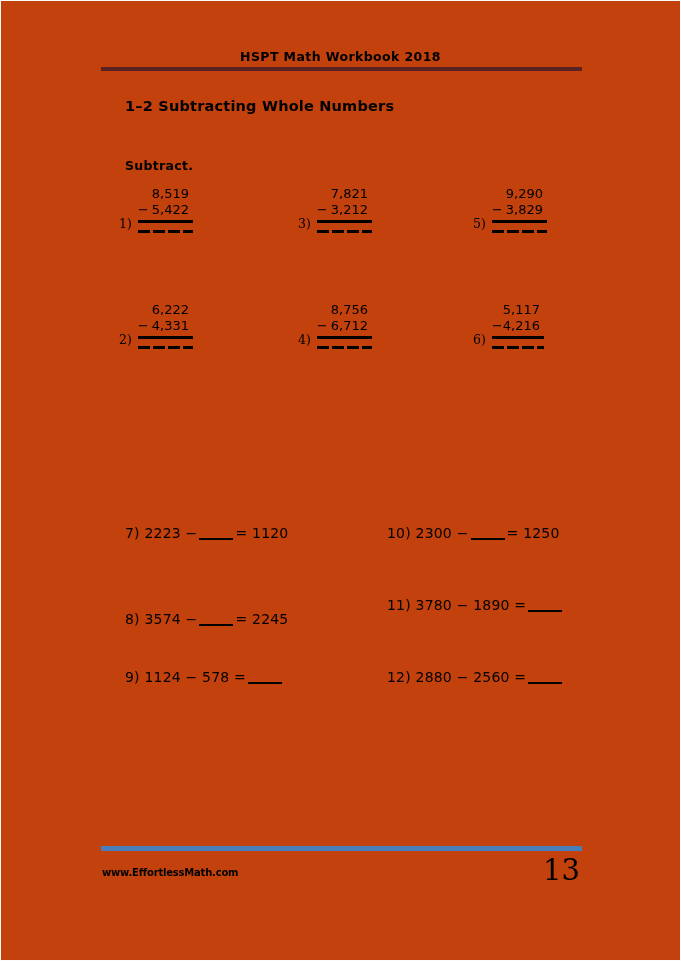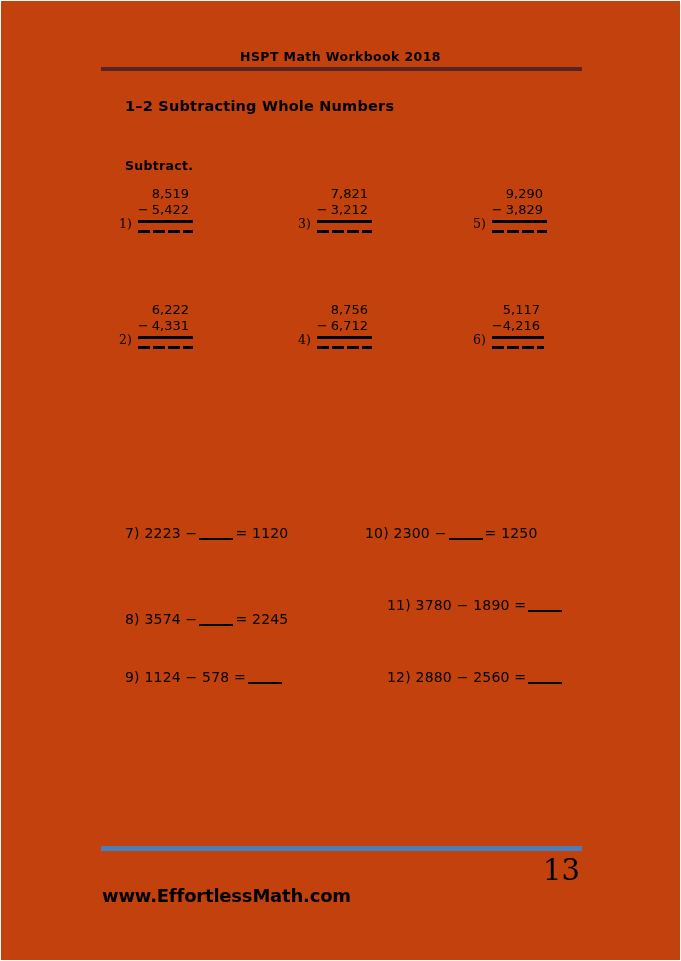--- a/index.html
+++ b/index.html
@@ -148,23 +148,22 @@
     width: 481px;
     top: 845px;
     height: 5px;
     background: #4a7ebb;
   }
   .footer-url {
     position: absolute;
     left: 101px;
     top: 866px;
     font-weight: bold;
-    font-size: 18px;
+    font-size: 10px;
     letter-spacing: -0.2px;
-    margin-top: 18px;
   }
   .page-number {
     position: absolute;
     right: 100px;
     top: 855px;
     font-family: "DejaVu Serif", serif;
     font-size: 29px;
     line-height: 1;
   }
 </style>
@@ -257,21 +256,21 @@
       <span class="ansblank"></span>
     </span>
   </div>
 
 
   <div class="eq" style="left:124px; top:477px;">
     <span>7)</span>
     <span>2223 −</span><span class="blank-inline"></span><span>= 1120</span>
   </div>
 
-  <div class="eq" style="left:364px; top:477px;">
+  <div class="eq" style="left:386px; top:477px;">
     <span>10)</span>
     <span>2300 −</span><span class="blank-inline"></span><span>= 1250</span>
   </div>
 
   <div class="eq" style="left:124px; top:563px;">
     <span>8)</span>
     <span>3574 −</span><span class="blank-inline"></span><span>= 2245</span>
   </div>
 
   <div class="eq" style="left:386px; top:549px;">

